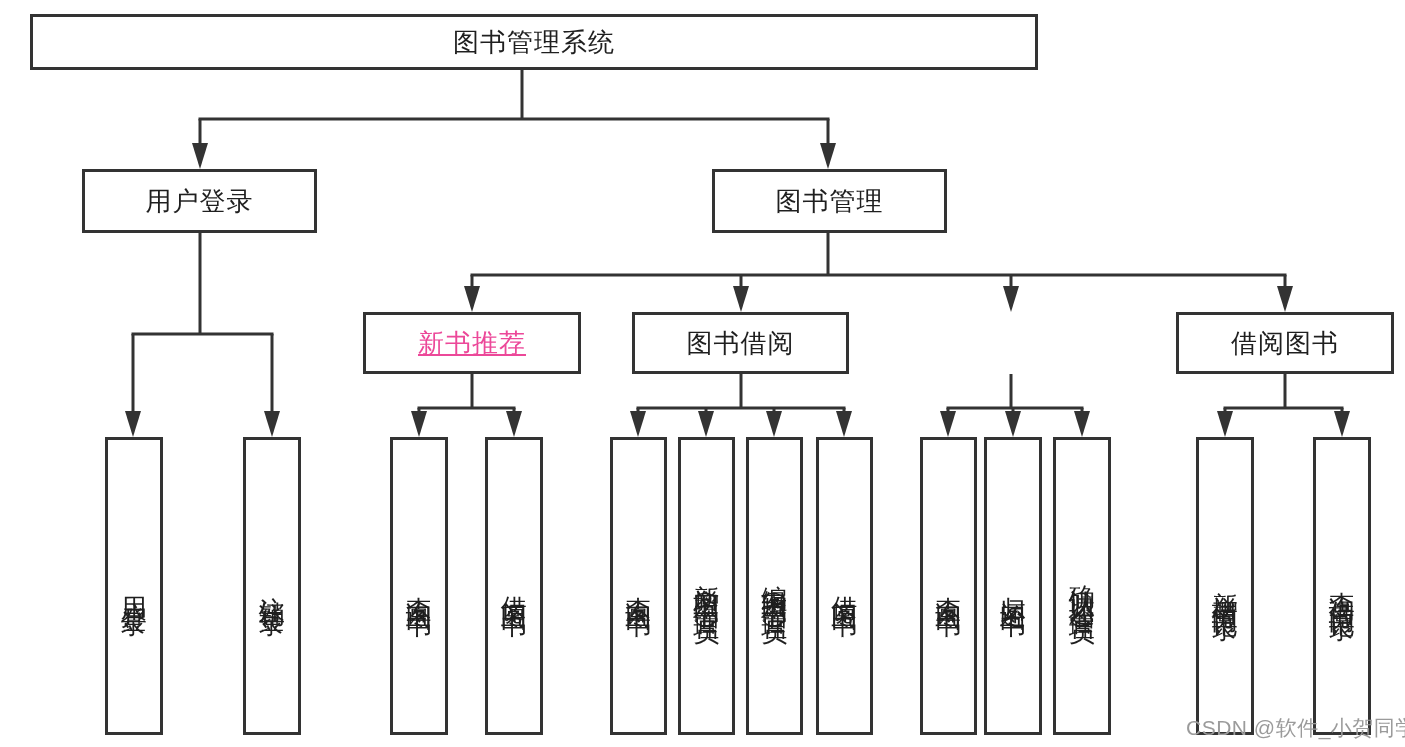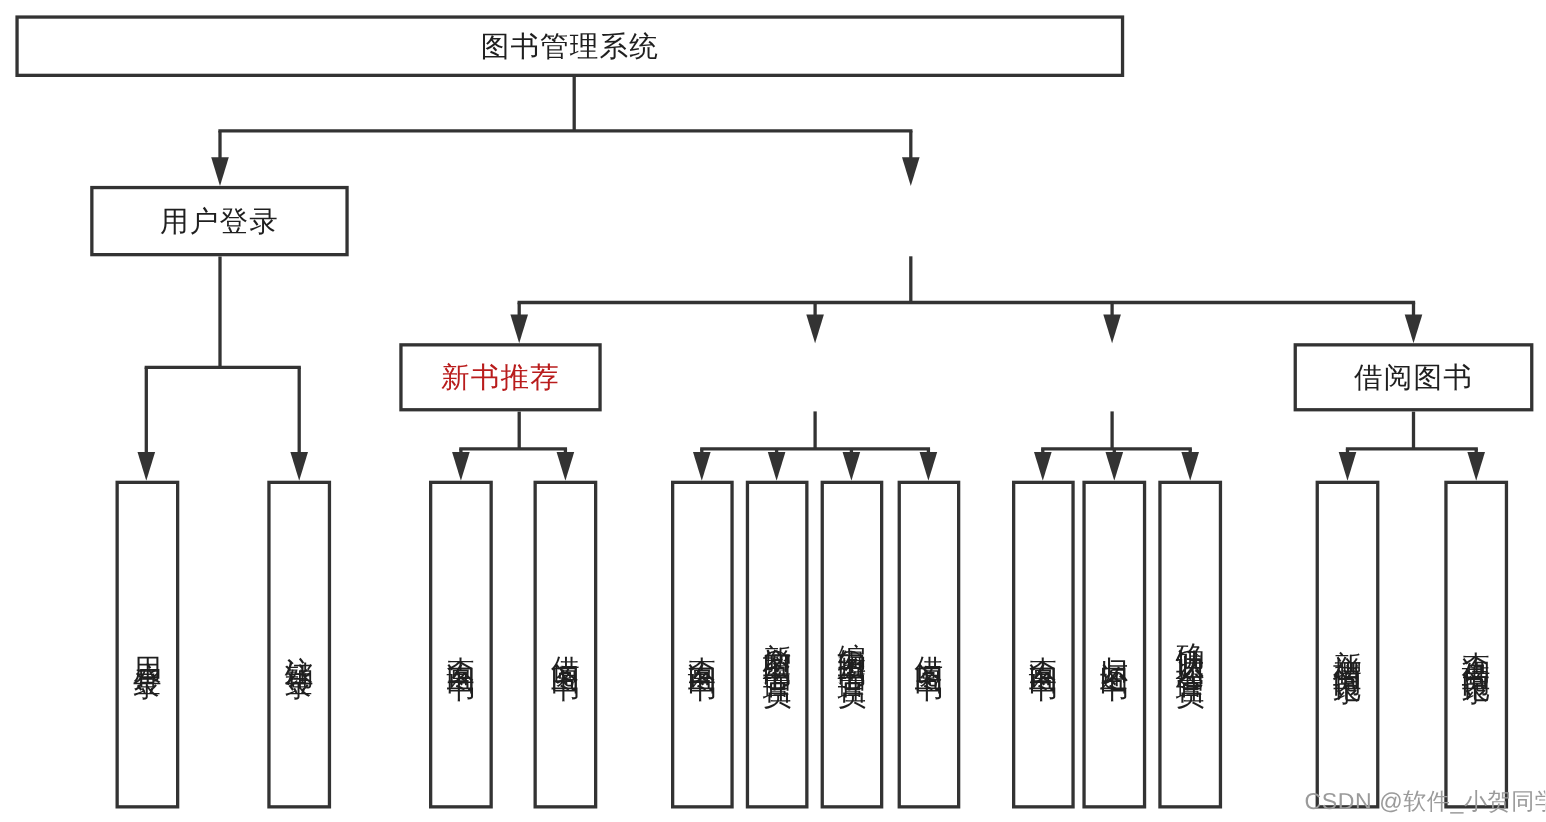--- a/index.html
+++ b/index.html
@@ -106,30 +106,36 @@
       <line x1="1082" y1="408" x2="1082" y2="417" stroke="#333333" stroke-width="3"></line>
       <polygon points="1074,411 1090,411 1082,437" fill="#333333"></polygon>
       <line x1="1285" y1="374" x2="1285" y2="408" stroke="#333333" stroke-width="3"></line>
       <line x1="1223.5" y1="408" x2="1343.5" y2="408" stroke="#333333" stroke-width="3"></line>
       <line x1="1225" y1="408" x2="1225" y2="417" stroke="#333333" stroke-width="3"></line>
       <polygon points="1217,411 1233,411 1225,437" fill="#333333"></polygon>
       <line x1="1342" y1="408" x2="1342" y2="417" stroke="#333333" stroke-width="3"></line>
       <polygon points="1334,411 1350,411 1342,437" fill="#333333"></polygon>
     </svg>
 
-  <div class="box" style="left: 14px; top: 14px; width: 1008px; height: 56px; border-color: rgb(51, 51, 51); color: rgb(31, 31, 31);">
+  <div class="box" style="left: 30px; top: 14px; width: 1008px; height: 56px; border-color: rgb(51, 51, 51); color: rgb(31, 31, 31);">
     <span class="hlabel">图书管理系统</span>
   </div>
 
   <div class="box" style="left: 82px; top: 169px; width: 235px; height: 64px; border-color: rgb(51, 51, 51); color: rgb(31, 31, 31);">
     <span class="hlabel">用户登录</span>
   </div>
+  <div class="box" style="left: 712px; top: 169px; width: 235px; height: 64px; border-color: rgb(51, 51, 51); color: rgb(31, 31, 31);">
+    <span class="hlabel">图书管理</span>
+  </div>
 
-  <div class="box" style="left: 363px; top: 312px; width: 184px; height: 62px; border-color: rgb(51, 51, 51); color: #b91c1c;">
+  <div class="box" style="left: 363px; top: 312px; width: 218px; height: 62px; border-color: rgb(51, 51, 51); color: #ec4899; text-decoration: underline;">
     <span class="hlabel">新书推荐</span>
+  </div>
+  <div class="box" style="left: 632px; top: 312px; width: 217px; height: 62px; border-color: rgb(51, 51, 51); color: rgb(31, 31, 31);">
+    <span class="hlabel">图书借阅</span>
   </div>
   <div class="box" style="left: 1176px; top: 312px; width: 218px; height: 62px; border-color: rgb(51, 51, 51); color: rgb(31, 31, 31);">
     <span class="hlabel">借阅图书</span>
   </div>
 
   <div class="box leaf" style="left: 105px; top: 437px; width: 58px; height: 298px; border-color: rgb(51, 51, 51); color: rgb(31, 31, 31);">
     <span class="vtext">用户登录</span>
   </div>
   <div class="box leaf" style="left: 243px; top: 437px; width: 58px; height: 298px; border-color: rgb(51, 51, 51); color: rgb(31, 31, 31);">
     <span class="vtext">注销登录</span>

